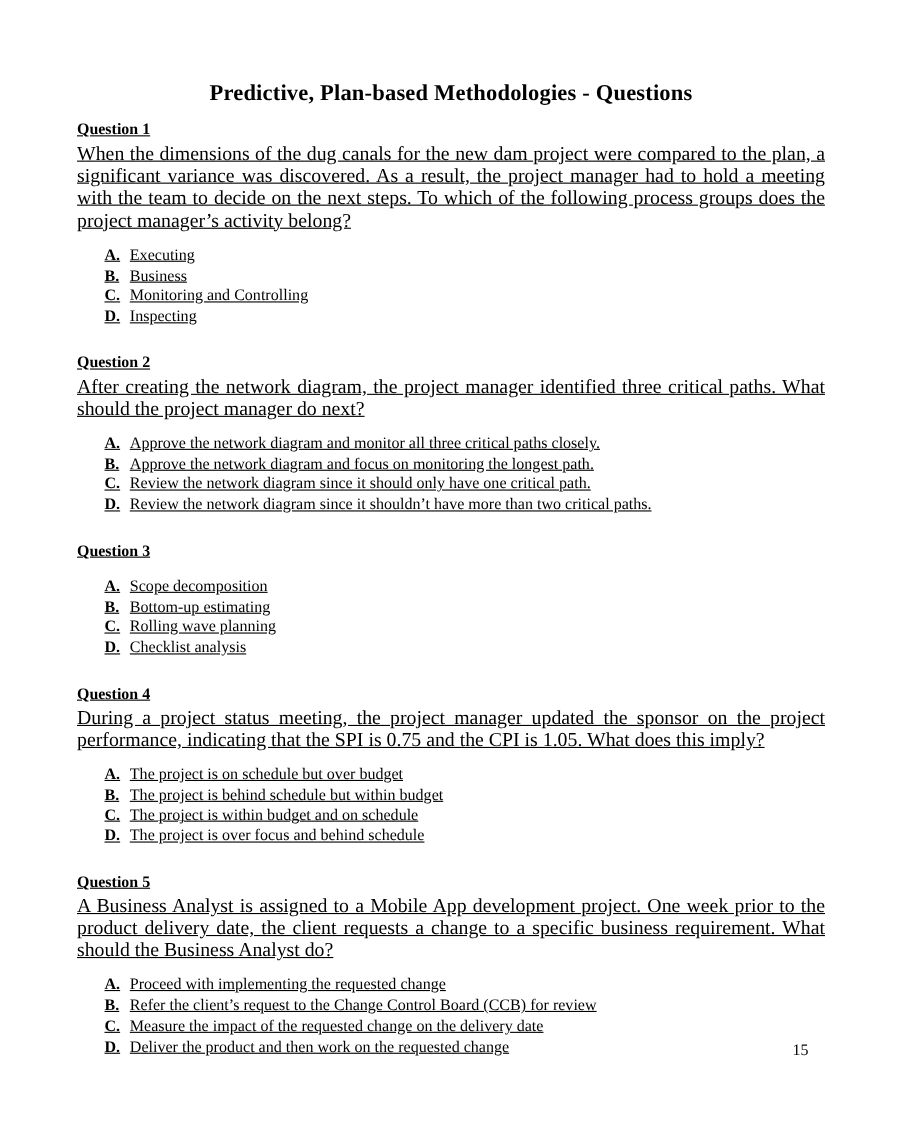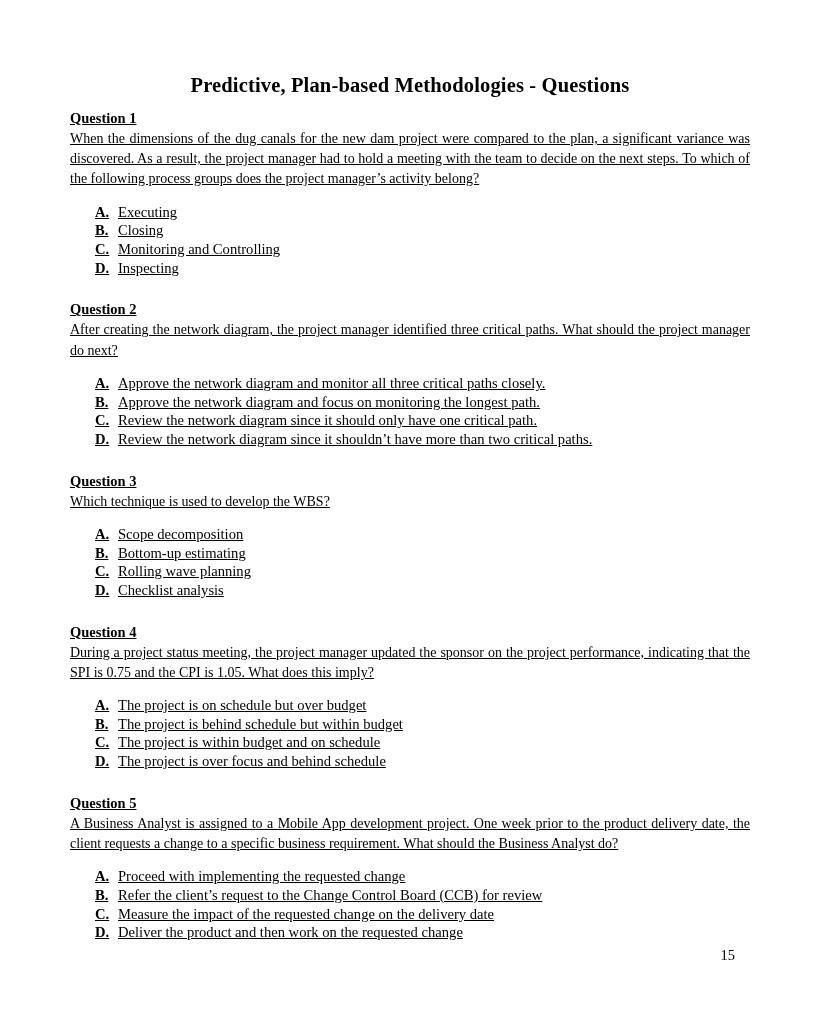--- a/index.html
+++ b/index.html
@@ -42,21 +42,21 @@
   .question-block:last-child {
     margin-bottom: 0;
   }
   .q-heading {
     font-size: 14.5px;
     font-weight: bold;
     line-height: 19px;
     margin: 0 0 1px 0;
   }
   .q-body {
-    font-size: 14px;
+    font-size: 18px;
     line-height: 20.2px;
     text-align: justify;
     text-justify: inter-word;
     margin: 0;
   }
   .q-body.no-justify {
     text-align: left;
   }
   .options {
     list-style: none;
@@ -98,21 +98,21 @@
     <section class="question-block">
       <div class="q-heading">Question 1</div>
       <p class="q-body">When the dimensions of the dug canals for the new dam project were compared to the plan, a significant variance was discovered. As a result, the project manager had to hold a meeting with the team to decide on the next steps. To which of the following process groups does the project manager’s activity belong?</p>
       <ul class="options">
         <li class="option">
           <span class="opt-letter">A.</span>
           <span class="opt-text">Executing</span>
         </li>
         <li class="option">
           <span class="opt-letter">B.</span>
-          <span class="opt-text">Closing</span>
+          <span class="opt-text">Business</span>
         </li>
         <li class="option">
           <span class="opt-letter">C.</span>
           <span class="opt-text">Monitoring and Controlling</span>
         </li>
         <li class="option">
           <span class="opt-letter">D.</span>
           <span class="opt-text">Inspecting</span>
         </li>
       </ul>
@@ -136,21 +136,20 @@
         </li>
         <li class="option">
           <span class="opt-letter">D.</span>
           <span class="opt-text">Review the network diagram since it shouldn’t have more than two critical paths.</span>
         </li>
       </ul>
     </section>
 
     <section class="question-block">
       <div class="q-heading">Question 3</div>
-      <p class="q-body no-justify">Which technique is used to develop the WBS?</p>
       <ul class="options">
         <li class="option">
           <span class="opt-letter">A.</span>
           <span class="opt-text">Scope decomposition</span>
         </li>
         <li class="option">
           <span class="opt-letter">B.</span>
           <span class="opt-text">Bottom-up estimating</span>
         </li>
         <li class="option">

